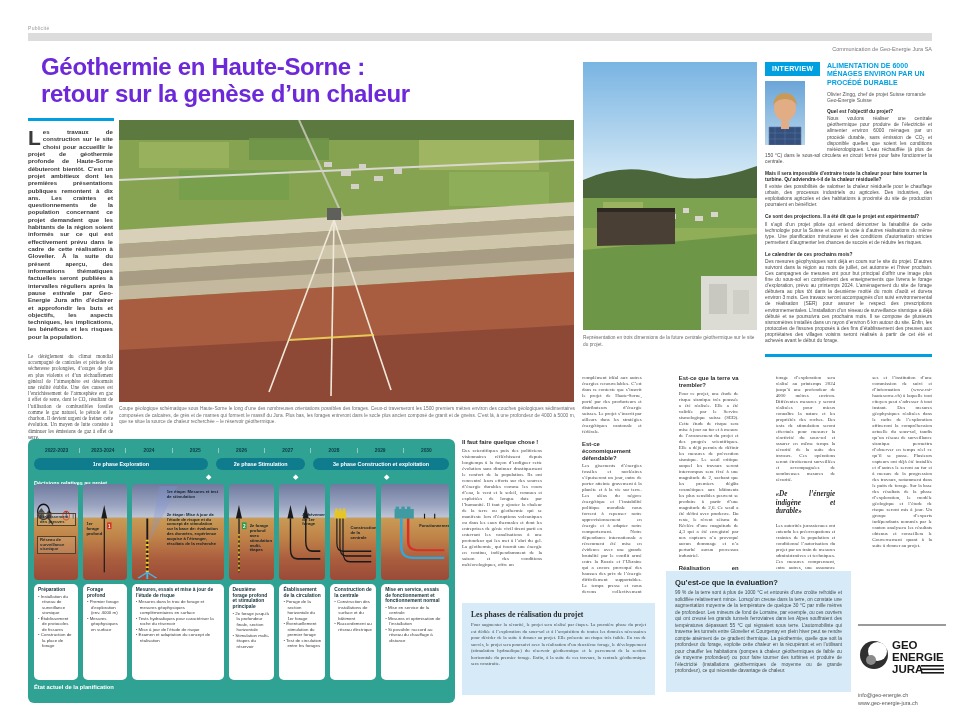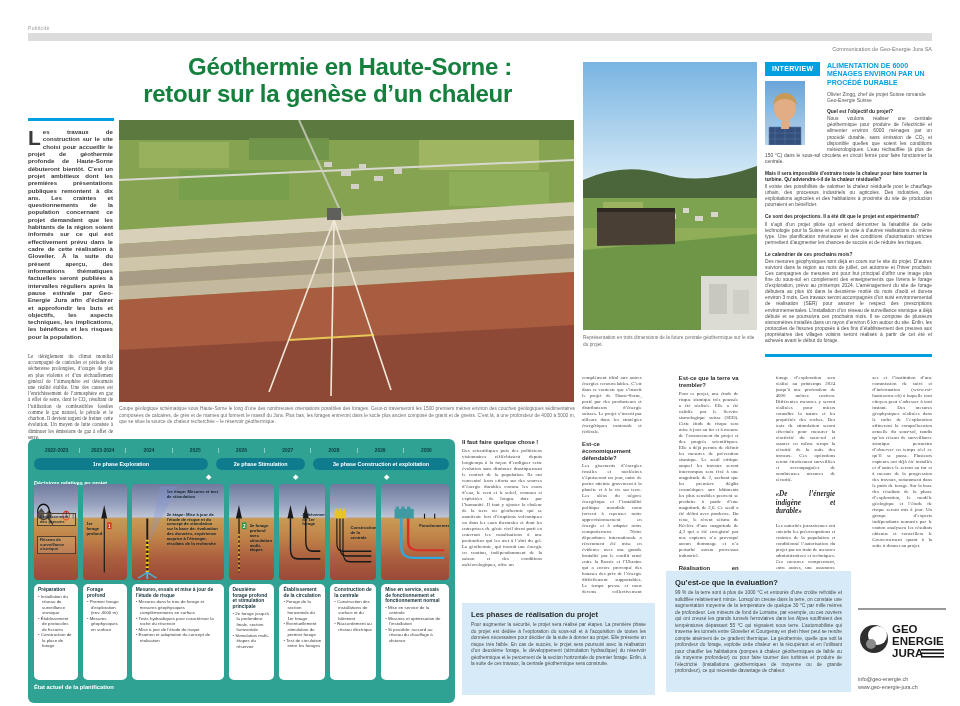--- a/index.html
+++ b/index.html
@@ -5,22 +5,22 @@
   html,body{margin:0;padding:0;background:#fff;}
   .page{position:relative;width:960px;height:706px;background:#fff;overflow:hidden;
         font-family:"Liberation Sans",sans-serif;color:#3a3a39;}
   .abs{position:absolute;}
 
   
   .publicite{left:28px;top:25px;font-size:5px;color:#999;letter-spacing:.3px;}
   .topbar{left:28px;top:33px;width:904px;height:8px;background:#dcdcdc;}
   .credit{left:600px;top:46px;width:332px;font-size:5.5px;color:#777;text-align:right;}
 
-  .title{left:32px;top:54px;width:480px;font-size:24px;font-weight:bold;line-height:1.12;
-         color:#15803d;letter-spacing:-.3px;text-align:right;}
+  .title{left:41px;top:54px;width:480px;font-size:24px;font-weight:bold;line-height:1.12;
+         color:#6d28d9;letter-spacing:-.3px;}
   .title-rule{left:28px;top:118px;width:86px;height:3px;background:#009fe0;}
 
   
   .sidebar{left:28px;top:128px;width:85px;}
   .intro{font-size:6.1px;font-weight:bold;line-height:1.2;color:#3a3a39;text-align:justify;}
   .dropcap{float:left;font-size:21px;font-weight:bold;line-height:.85;margin:1px 2px 0 0;}
   .intro2{margin-top:13px;font-family:"Liberation Serif",serif;font-size:5.1px;line-height:1.22;
           color:#4a4a49;text-align:justify;}
 
   
@@ -49,27 +49,27 @@
            line-height:1.15;margin:6px 0 2px;}
   .colhead.first{margin-top:0;}
   .col1{left:462px;top:439px;width:80px;height:160px;overflow:hidden;}
   .cols25{left:558px;top:375px;width:374px;height:218px;display:flex;gap:13px;}
   .cols25 .col{flex:1;overflow:hidden;margin-left:24px;}
   .quote{font-family:"Liberation Serif",serif;font-size:7.2px;font-weight:bold;font-style:italic;
          color:#2c2c2b;line-height:1.2;margin:7px 0;}
 
   
   .infobox{background:#d6ebf7;}
-  .box1{left:462px;top:603px;width:193px;height:92px;padding:7px 9px;box-sizing:border-box;}
+  .box1{left:462px;top:603px;width:193px;height:92px;padding:7px 9px;box-sizing:border-box;font-family:Liberation Serif, serif;}
   .box2{left:666px;top:571px;width:185px;height:121px;padding:7px 9px;box-sizing:border-box;}
   .boxhead{font-size:7.6px;font-weight:bold;color:#2c2c2b;margin-bottom:3px;}
   .boxtext{font-size:4.8px;line-height:1.36;color:#4a4a49;text-align:justify;}
 
   
-  .logoblock{left:858px;top:608px;width:88px;}
+  .logoblock{left:858px;top:624px;width:88px;}
   .logorule{width:88px;height:2px;background:#9a9a9a;margin-bottom:9px;}
   .contact{margin-top:6px;font-size:5.4px;line-height:1.5;color:#555;}
 
   
   .timeline{left:28px;top:439px;width:427px;height:264px;background:#2fa294;border-radius:6px;
             padding:6px;box-sizing:border-box;overflow:hidden;}
   .tl-years{display:flex;height:11px;align-items:center;}
   .tl-year{flex:1;text-align:center;font-size:4.9px;font-weight:bold;color:#0b3a46;}
   .tl-year + .tl-year{border-left:1px solid rgba(255,255,255,.45);}
   .tl-phases{display:flex;gap:8px;margin-top:2px;height:12px;}

